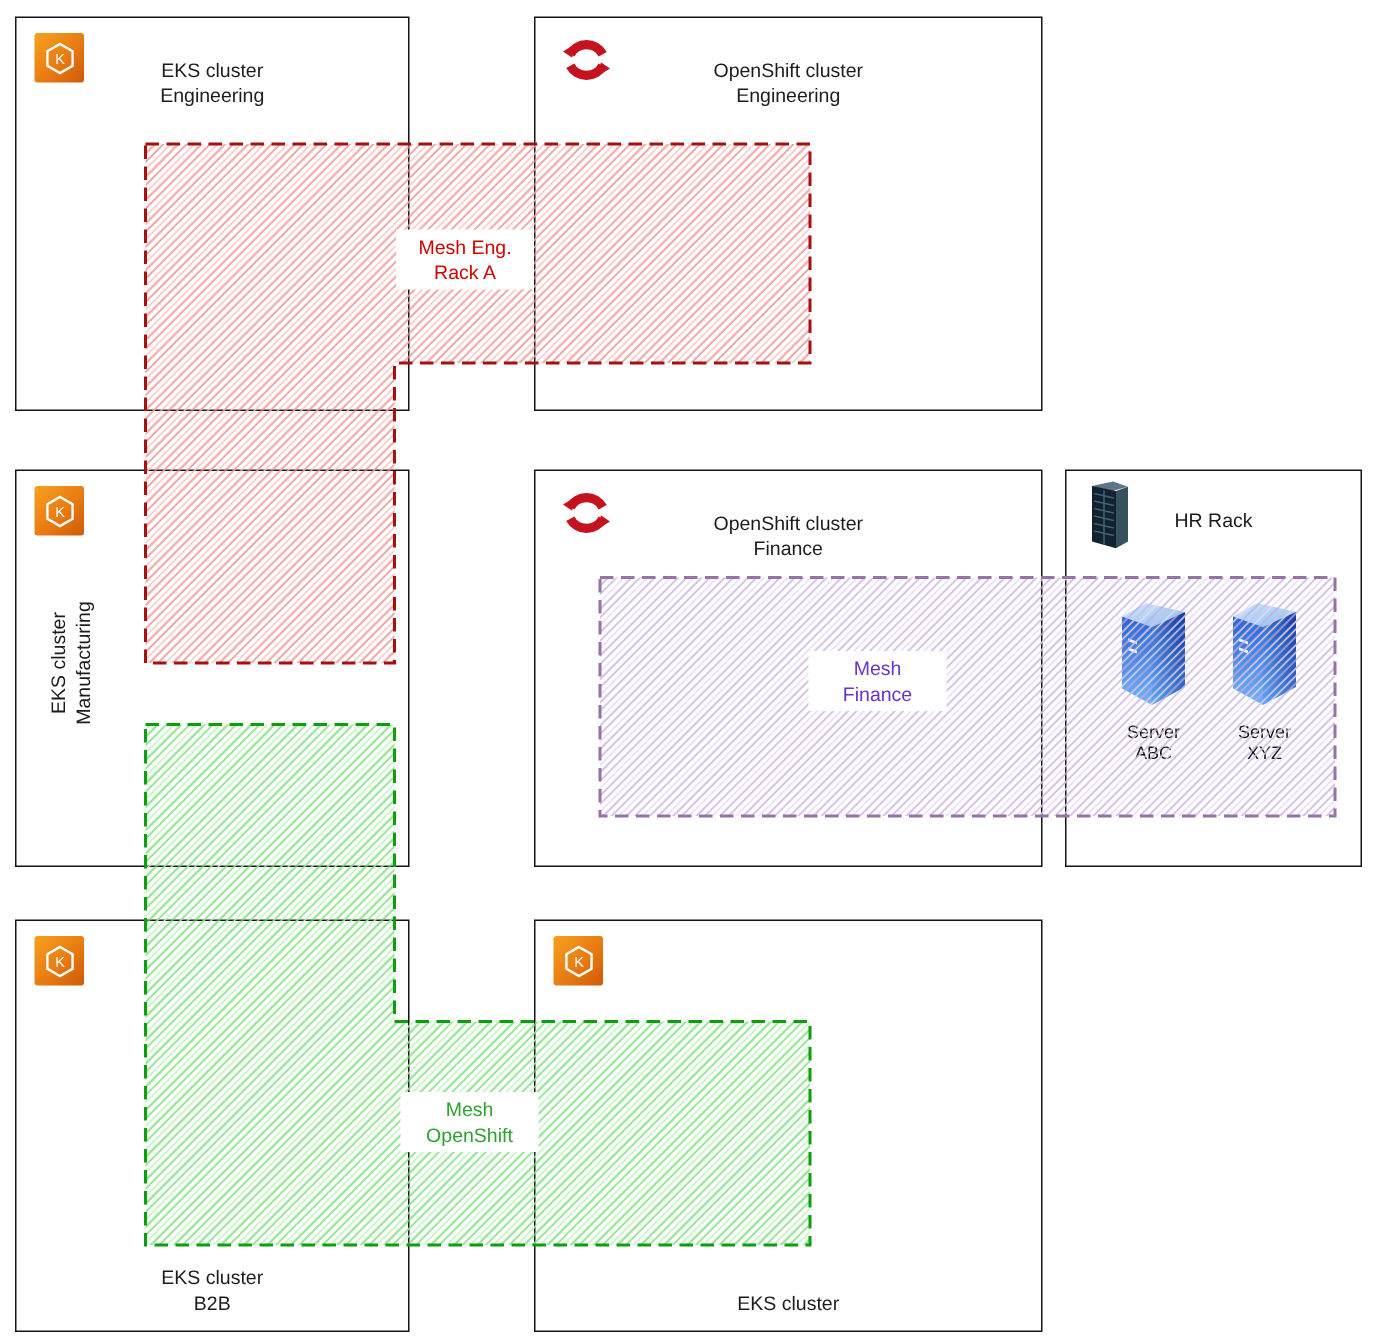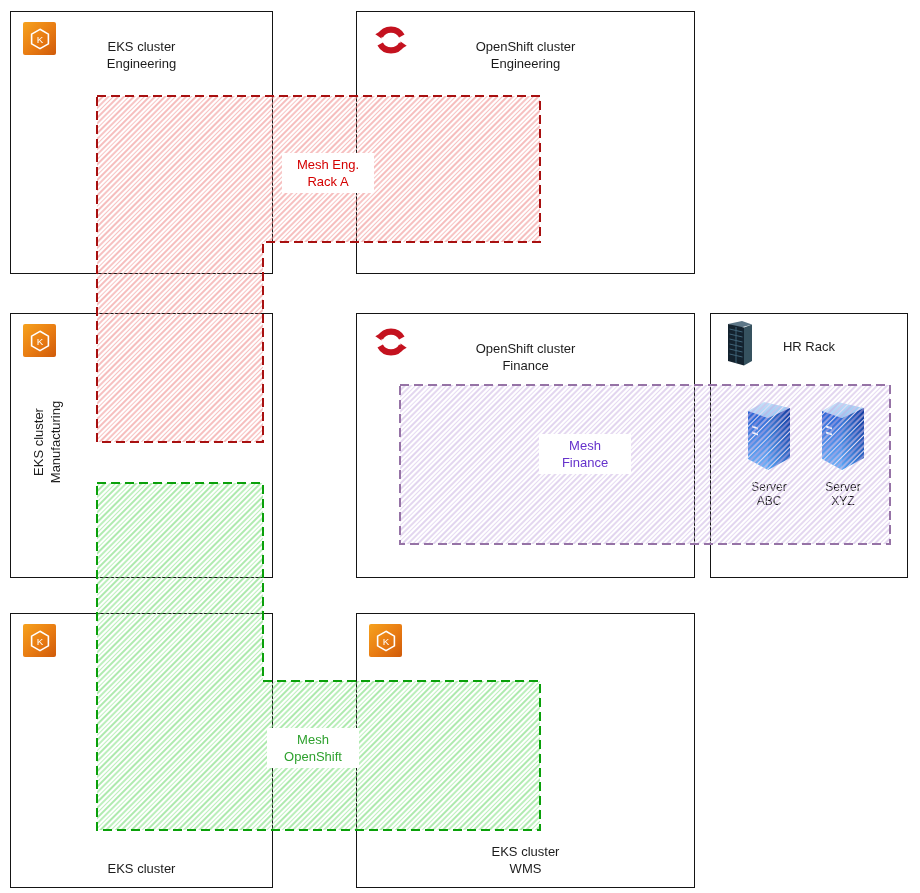--- a/index.html
+++ b/index.html
@@ -24,21 +24,21 @@
     display:flex;align-items:center;justify-content:center;
   }
   
   .mesh-layer{position:absolute;left:0;top:0;z-index:2;pointer-events:none;}
   
   .mesh-label{
     position:absolute;z-index:3;width:92px;text-align:center;
     background:#ffffff;font-size:13px;line-height:17px;padding:3px 0;
   }
   .mesh-label span{display:block;}
-  .mesh-label.red{color:#d40000;left:282px;top:153px;text-align:center;}
+  .mesh-label.red{color:#d40000;left:264px;top:153px;text-align:center;}
   .mesh-label.purple{color:#6633cc;left:539px;top:434px;}
   .mesh-label.green{color:#2ea12e;left:267px;top:728px;}
   
   .server{position:absolute;width:58px;text-align:center;z-index:3;}
   .server .srv-label{display:block;font-size:12px;color:#111;margin-top:4px;}
   .server.abc{left:29px;top:84px;}
   .server.xyz{left:103px;top:84px;}
 </style>
 </head>
 <body>
@@ -175,33 +175,33 @@
 
   <div class="box" style="left:10px;top:613px;width:263px;height:275px">
     <div class="corner-icon eks-badge">
       <svg width="30" height="30" viewBox="0 0 34 34">
         <polygon points="17,6 26.5,11.5 26.5,22.5 17,28 7.5,22.5 7.5,11.5" fill="none" stroke="#ffffff" stroke-width="1.8"></polygon>
         <text x="17" y="21" font-size="11" fill="#ffffff" text-anchor="middle" font-family="Liberation Sans, sans-serif">K</text>
       </svg>
     </div>
     <div class="box-title bottom">
       <span>EKS cluster</span>
+      <span>B2B</span>
     </div>
   </div>
 
   <div class="box" style="left:356px;top:613px;width:339px;height:275px">
     <div class="corner-icon eks-badge">
       <svg width="30" height="30" viewBox="0 0 34 34">
         <polygon points="17,6 26.5,11.5 26.5,22.5 17,28 7.5,22.5 7.5,11.5" fill="none" stroke="#ffffff" stroke-width="1.8"></polygon>
         <text x="17" y="21" font-size="11" fill="#ffffff" text-anchor="middle" font-family="Liberation Sans, sans-serif">K</text>
       </svg>
     </div>
     <div class="box-title bottom">
       <span>EKS cluster</span>
-      <span>WMS</span>
     </div>
   </div>
 
   <svg class="mesh-layer" width="920" height="893" viewBox="0 0 920 893">
     <defs>
       <pattern id="hatchRed" patternUnits="userSpaceOnUse" width="11" height="11" patternTransform="rotate(45)">
         <line x1="2" y1="0" x2="2" y2="11" stroke="#f19e9e" stroke-width="1.2"></line>
         <line x1="5.5" y1="0" x2="5.5" y2="11" stroke="#f7c2c2" stroke-width="1"></line>
         <line x1="9" y1="0" x2="9" y2="11" stroke="#ef8a8a" stroke-width="1.6" opacity="0.7"></line>
       </pattern>

